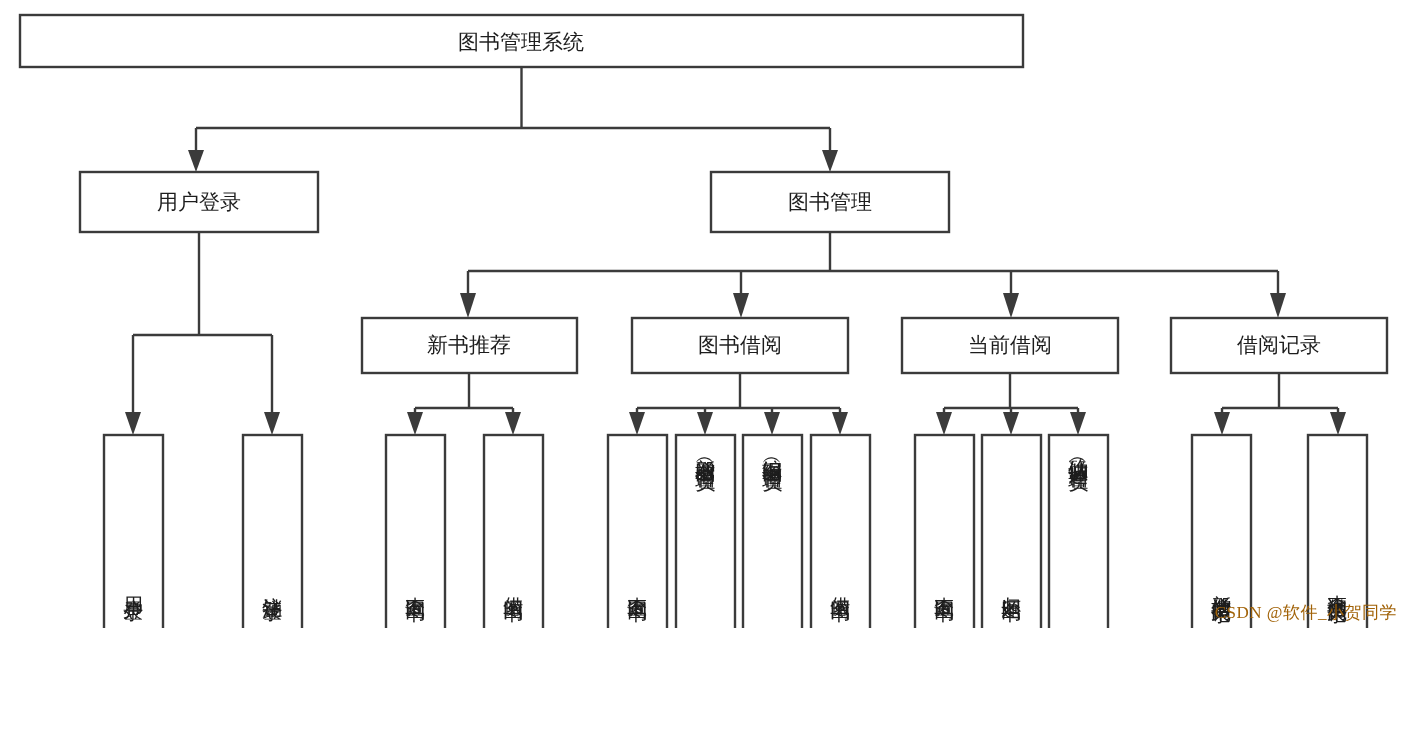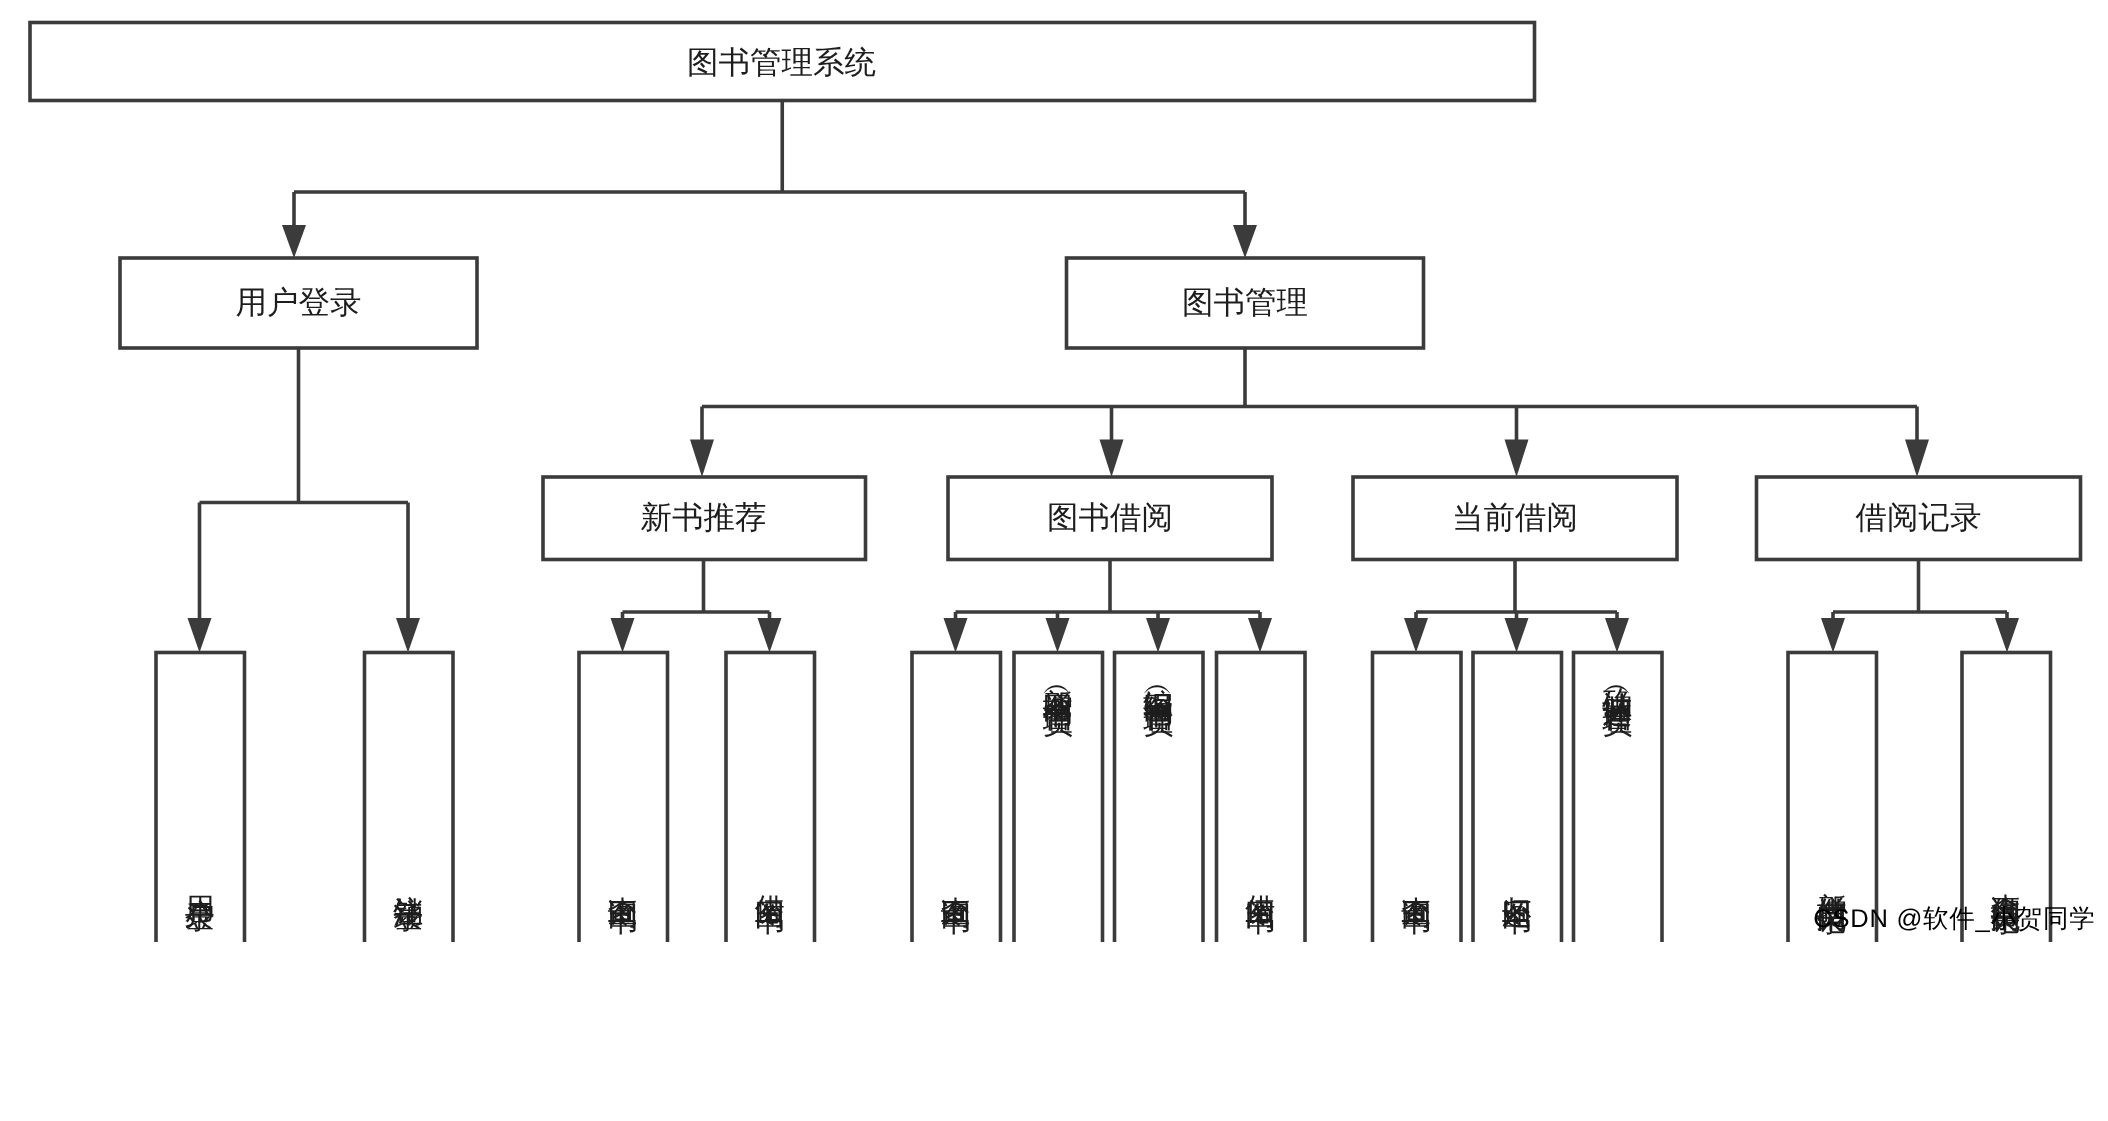--- a/index.html
+++ b/index.html
@@ -62,23 +62,23 @@
     line-height: 1.12;
     letter-spacing: 2px;
     color: #1d1d1d;
     white-space: nowrap;
     pointer-events: none;
   }
   .watermark {
     position: absolute;
     right: 8px;
     bottom: 4px;
-    font-family: Liberation Sans, sans-serif;
+    font-family: Liberation Serif, serif;
     font-size: 17px;
-    color: #000000;
+    color: #a16207;
     letter-spacing: 0.5px;
     white-space: nowrap;
   }
 </style>
 </head>
 <body>
 
 <div id="diagram-root">
 
   <svg class="diagram-canvas" viewBox="0 0 1405 747" xmlns="http://www.w3.org/2000/svg">

